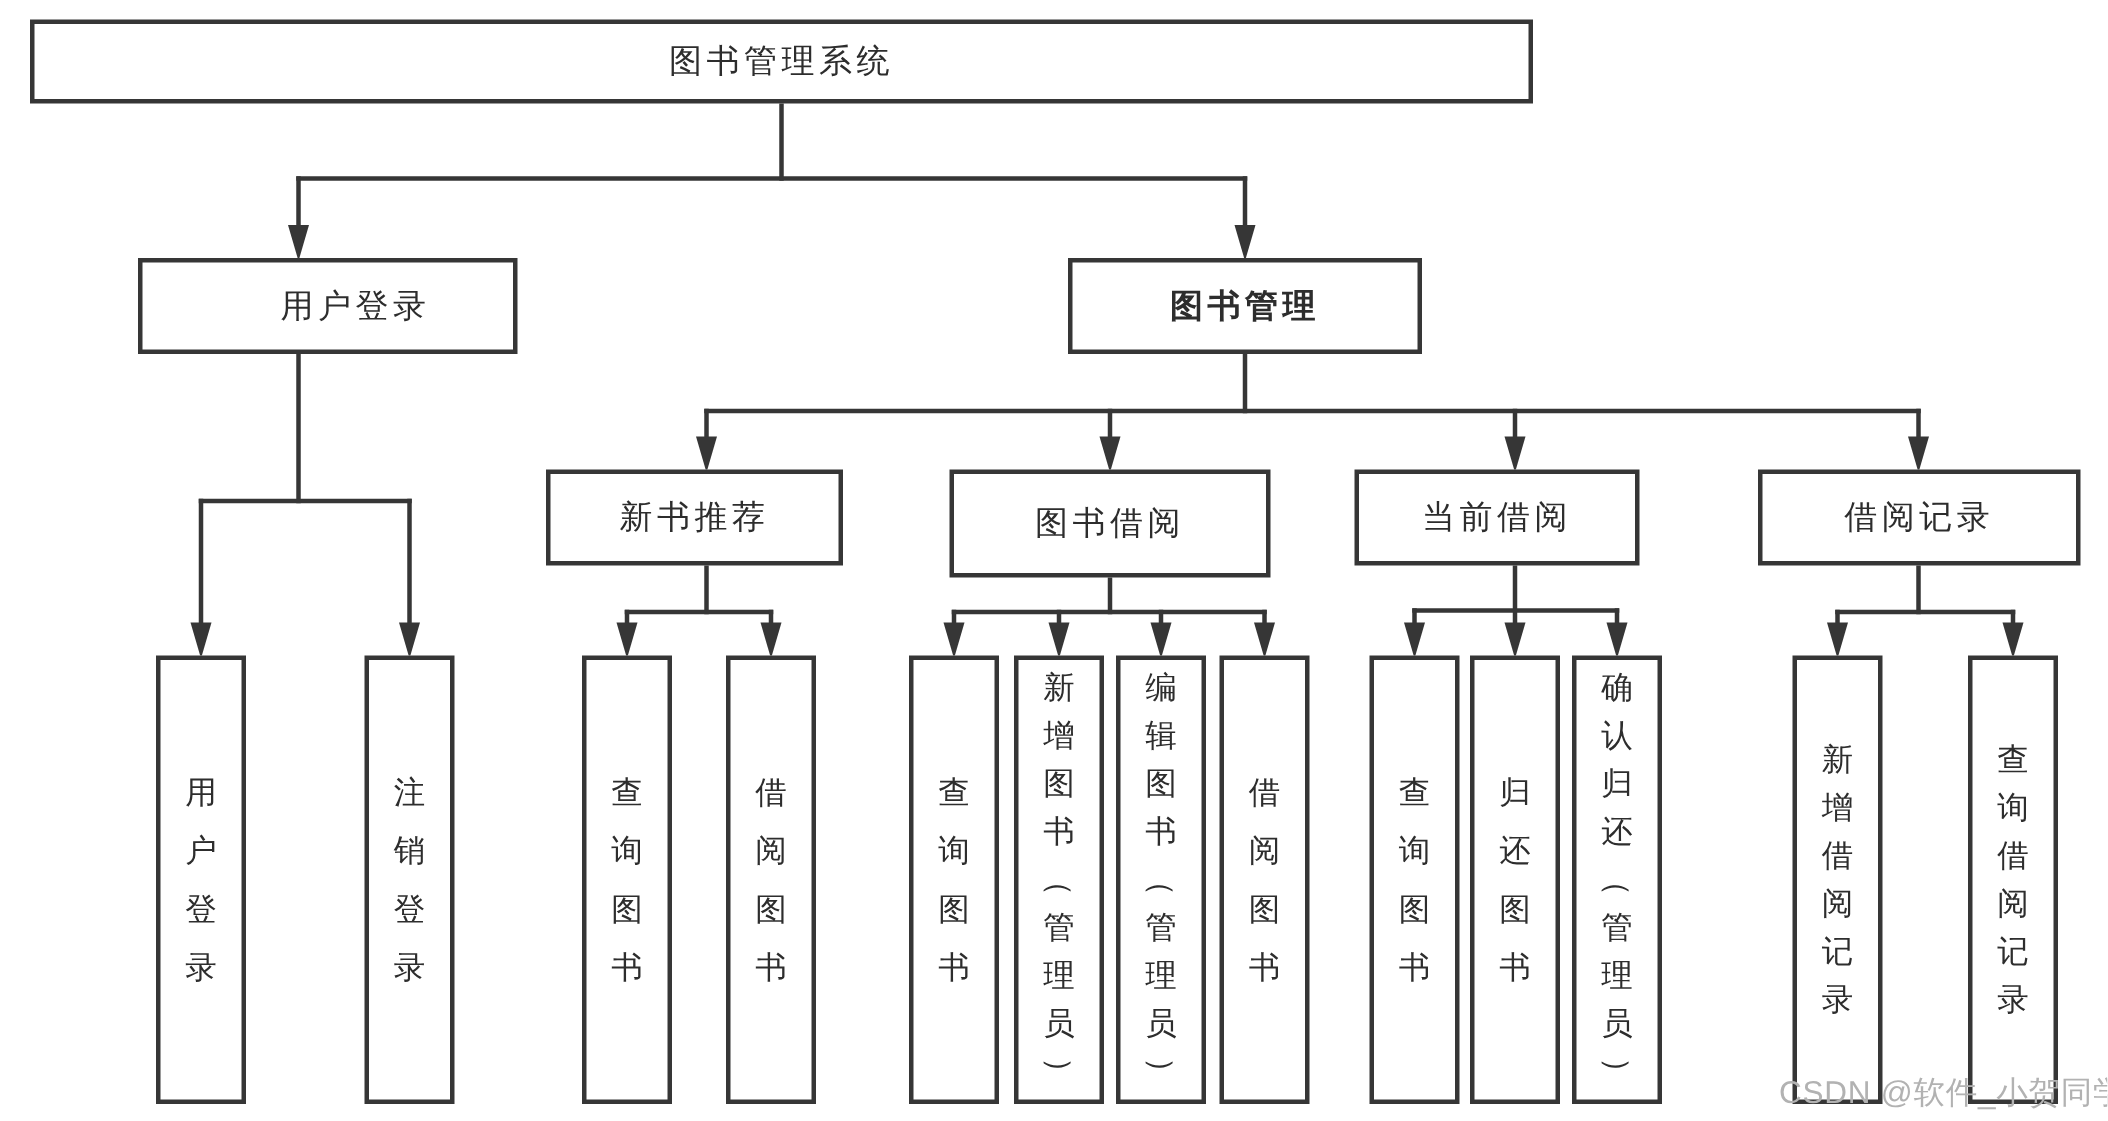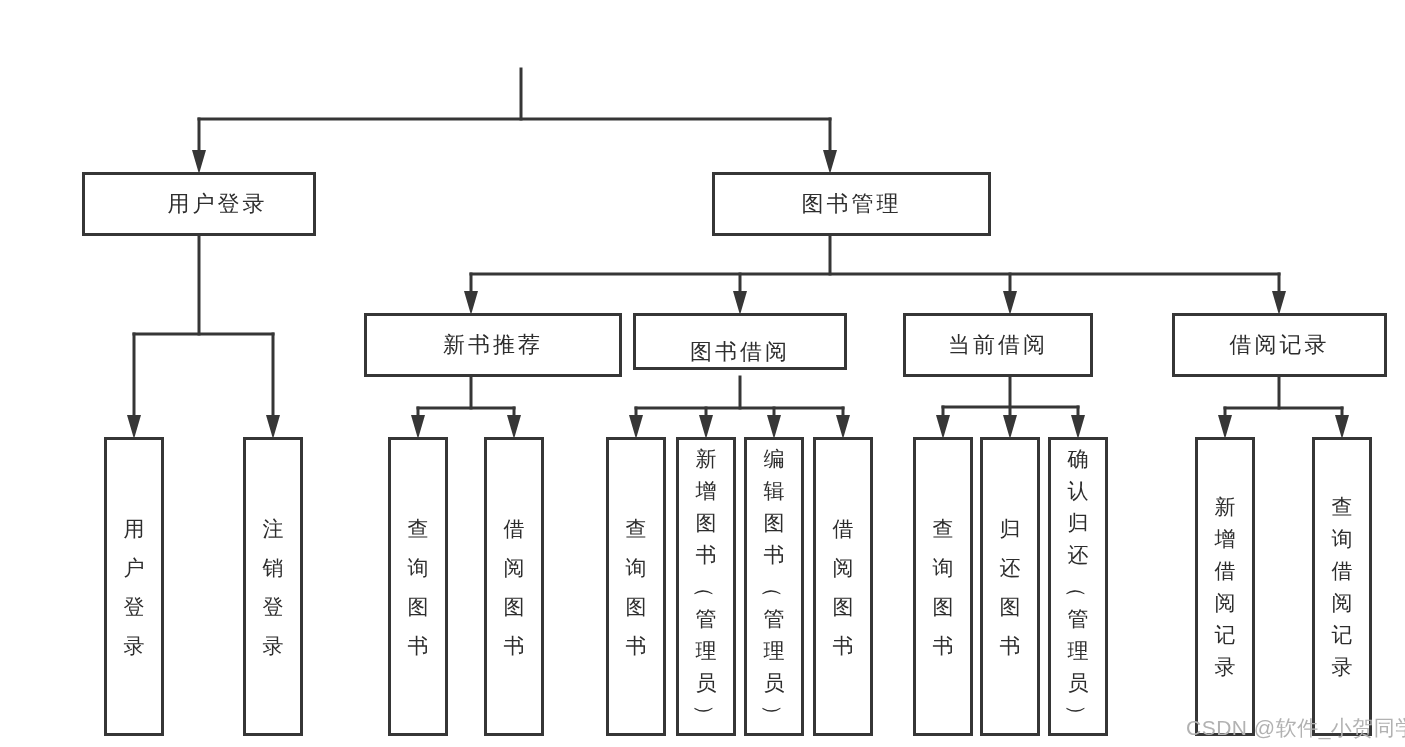--- a/index.html
+++ b/index.html
@@ -109,32 +109,35 @@
       <polygon points="767,415 781,415 774,439"></polygon>
       <polygon points="836,415 850,415 843,439"></polygon>
       <polygon points="936,415 950,415 943,439"></polygon>
       <polygon points="1003,415 1017,415 1010,439"></polygon>
       <polygon points="1071,415 1085,415 1078,439"></polygon>
       <polygon points="1218,415 1232,415 1225,439"></polygon>
       <polygon points="1335,415 1349,415 1342,439"></polygon>
     </g>
   </svg>
 
-
-  <div class="box hbox" style="left:82px; top:172px; width:234px; height:64px;padding-left:37px;">
+  <div class="box hbox" style="left:20px; top:13px; width:1002px; height:56px;">
+    <span>图书管理系统</span>
+  </div>
+
+  <div class="box hbox" style="left:92px; top:172px; width:253px; height:64px;padding-left:37px;">
     <span>用户登录</span>
   </div>
-  <div class="box hbox" style="left:712px; top:172px; width:279px; height:64px;">
+  <div class="box hbox" style="left:712px; top:172px; width:236px; height:64px;font-weight:bold;">
     <span>图书管理</span>
   </div>
 
-  <div class="box hbox" style="left:364px; top:313px; width:258px; height:64px;">
+  <div class="box hbox" style="left:364px; top:313px; width:198px; height:64px;">
     <span>新书推荐</span>
   </div>
-  <div class="box hbox" style="left:633px; top:313px; width:214px; height:57px;align-items:flex-end;">
+  <div class="box hbox" style="left:633px; top:313px; width:214px; height:72px;">
     <span>图书借阅</span>
   </div>
   <div class="box hbox" style="left:903px; top:313px; width:190px; height:64px;">
     <span>当前借阅</span>
   </div>
   <div class="box hbox" style="left:1172px; top:313px; width:215px; height:64px;">
     <span>借阅记录</span>
   </div>
 
   <div class="box vbox" style="left:104px; top:437px; width:60px; height:299px;">

